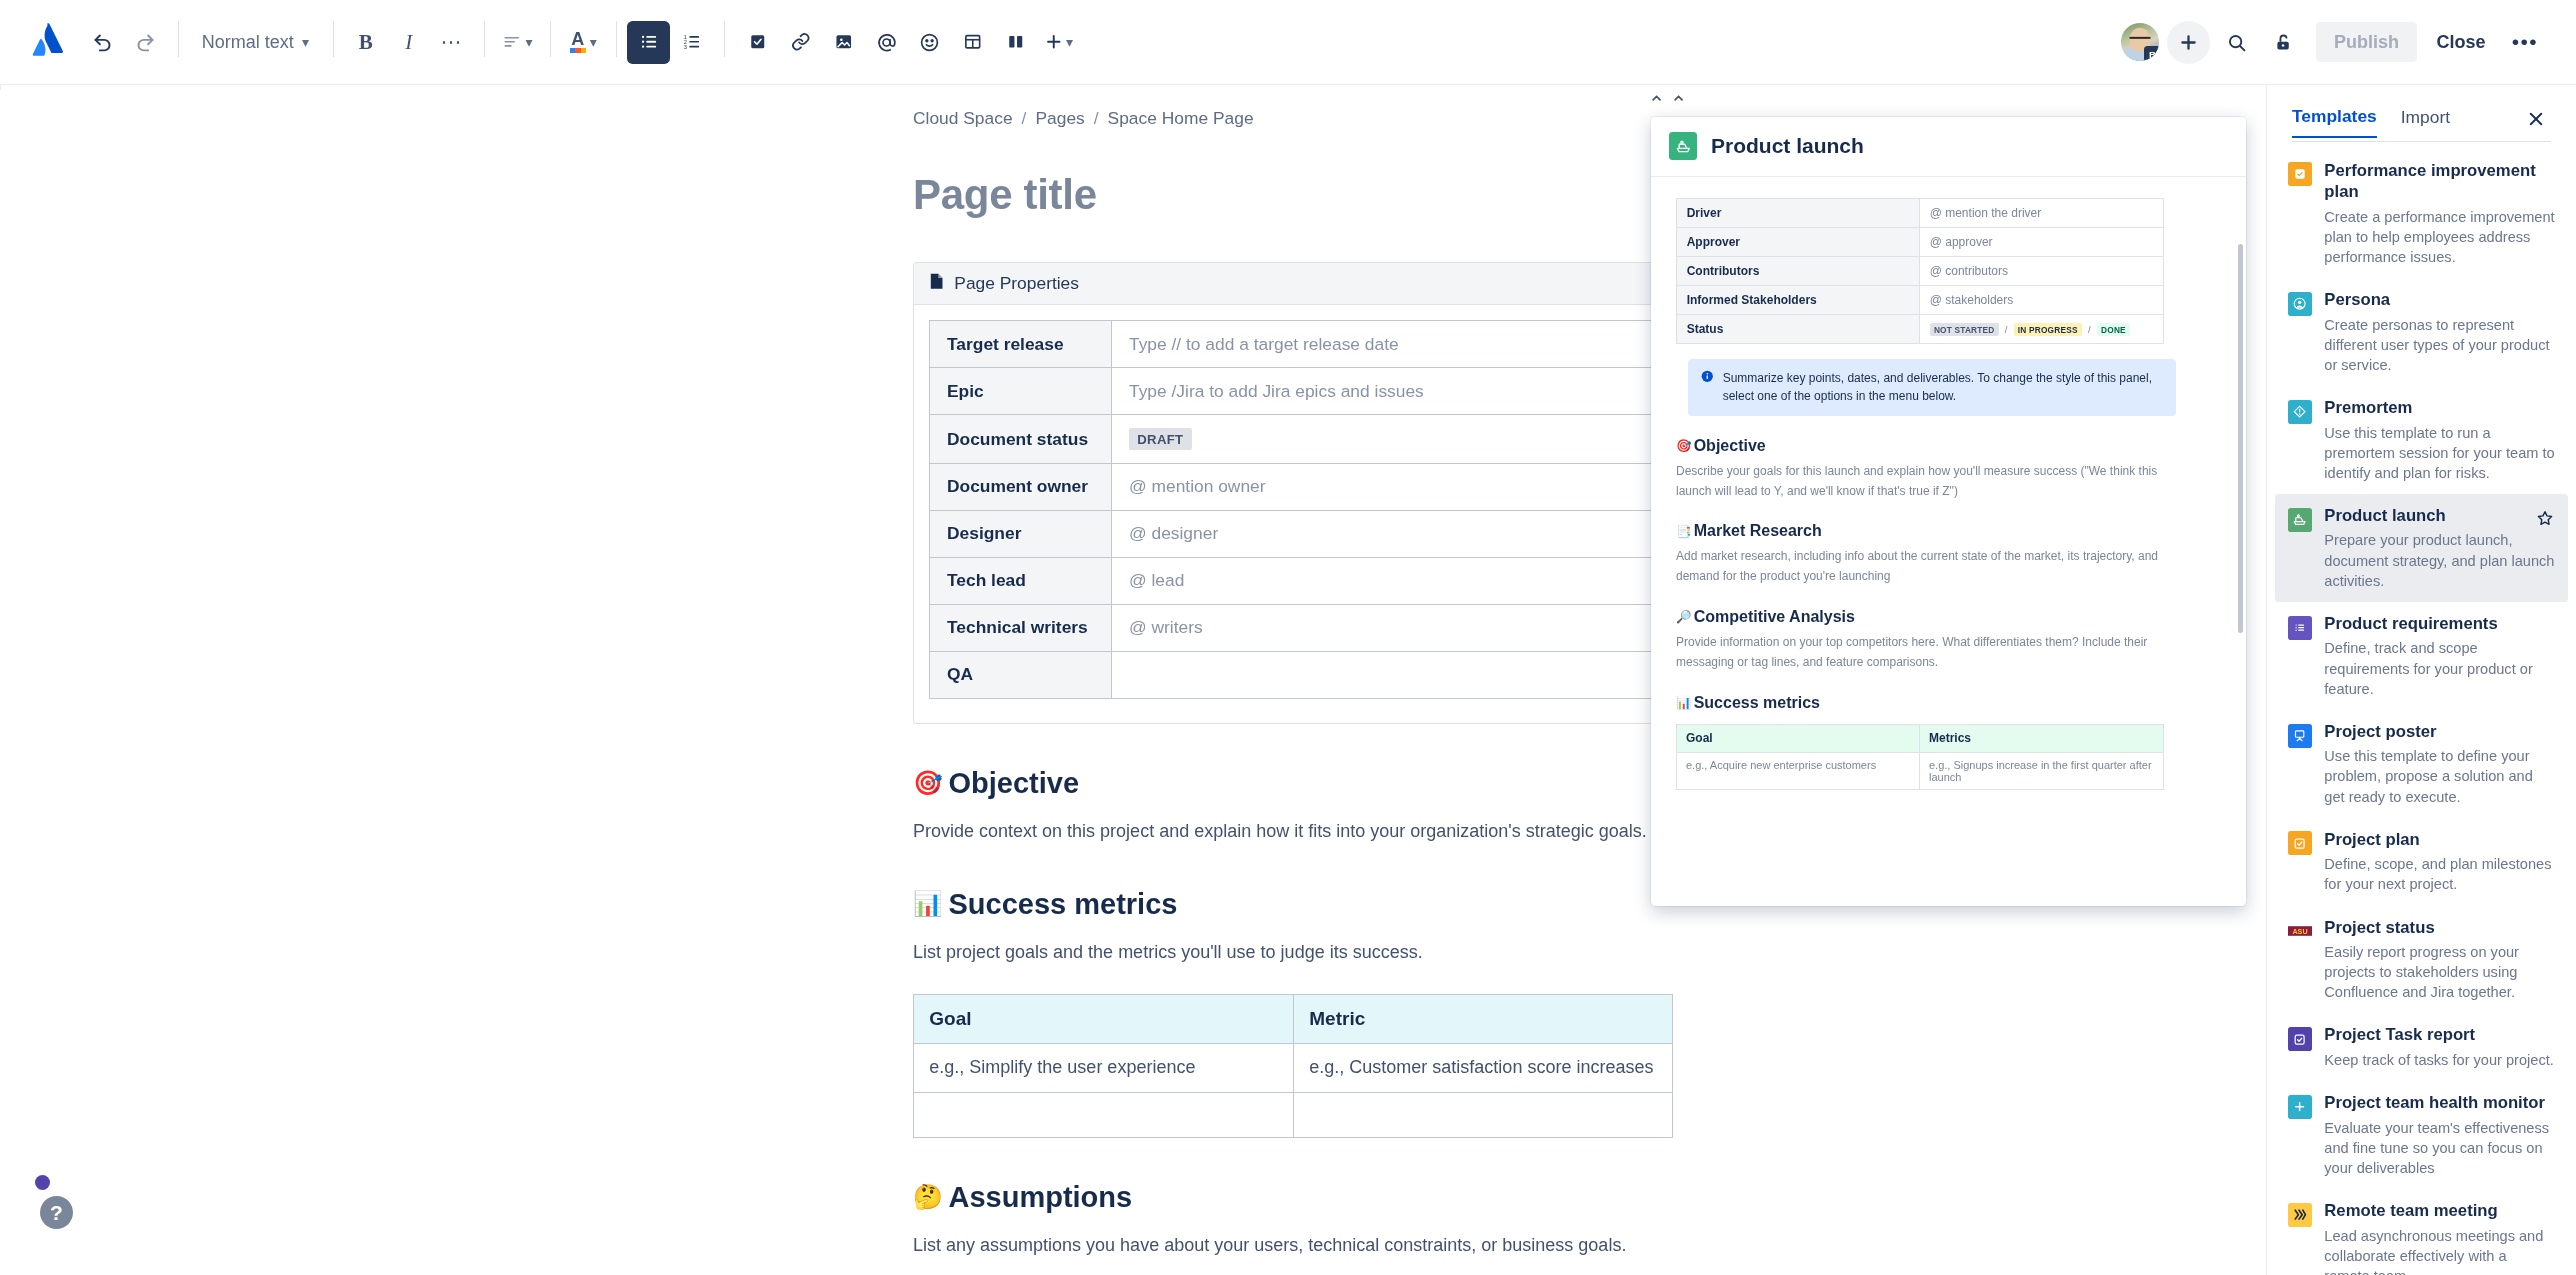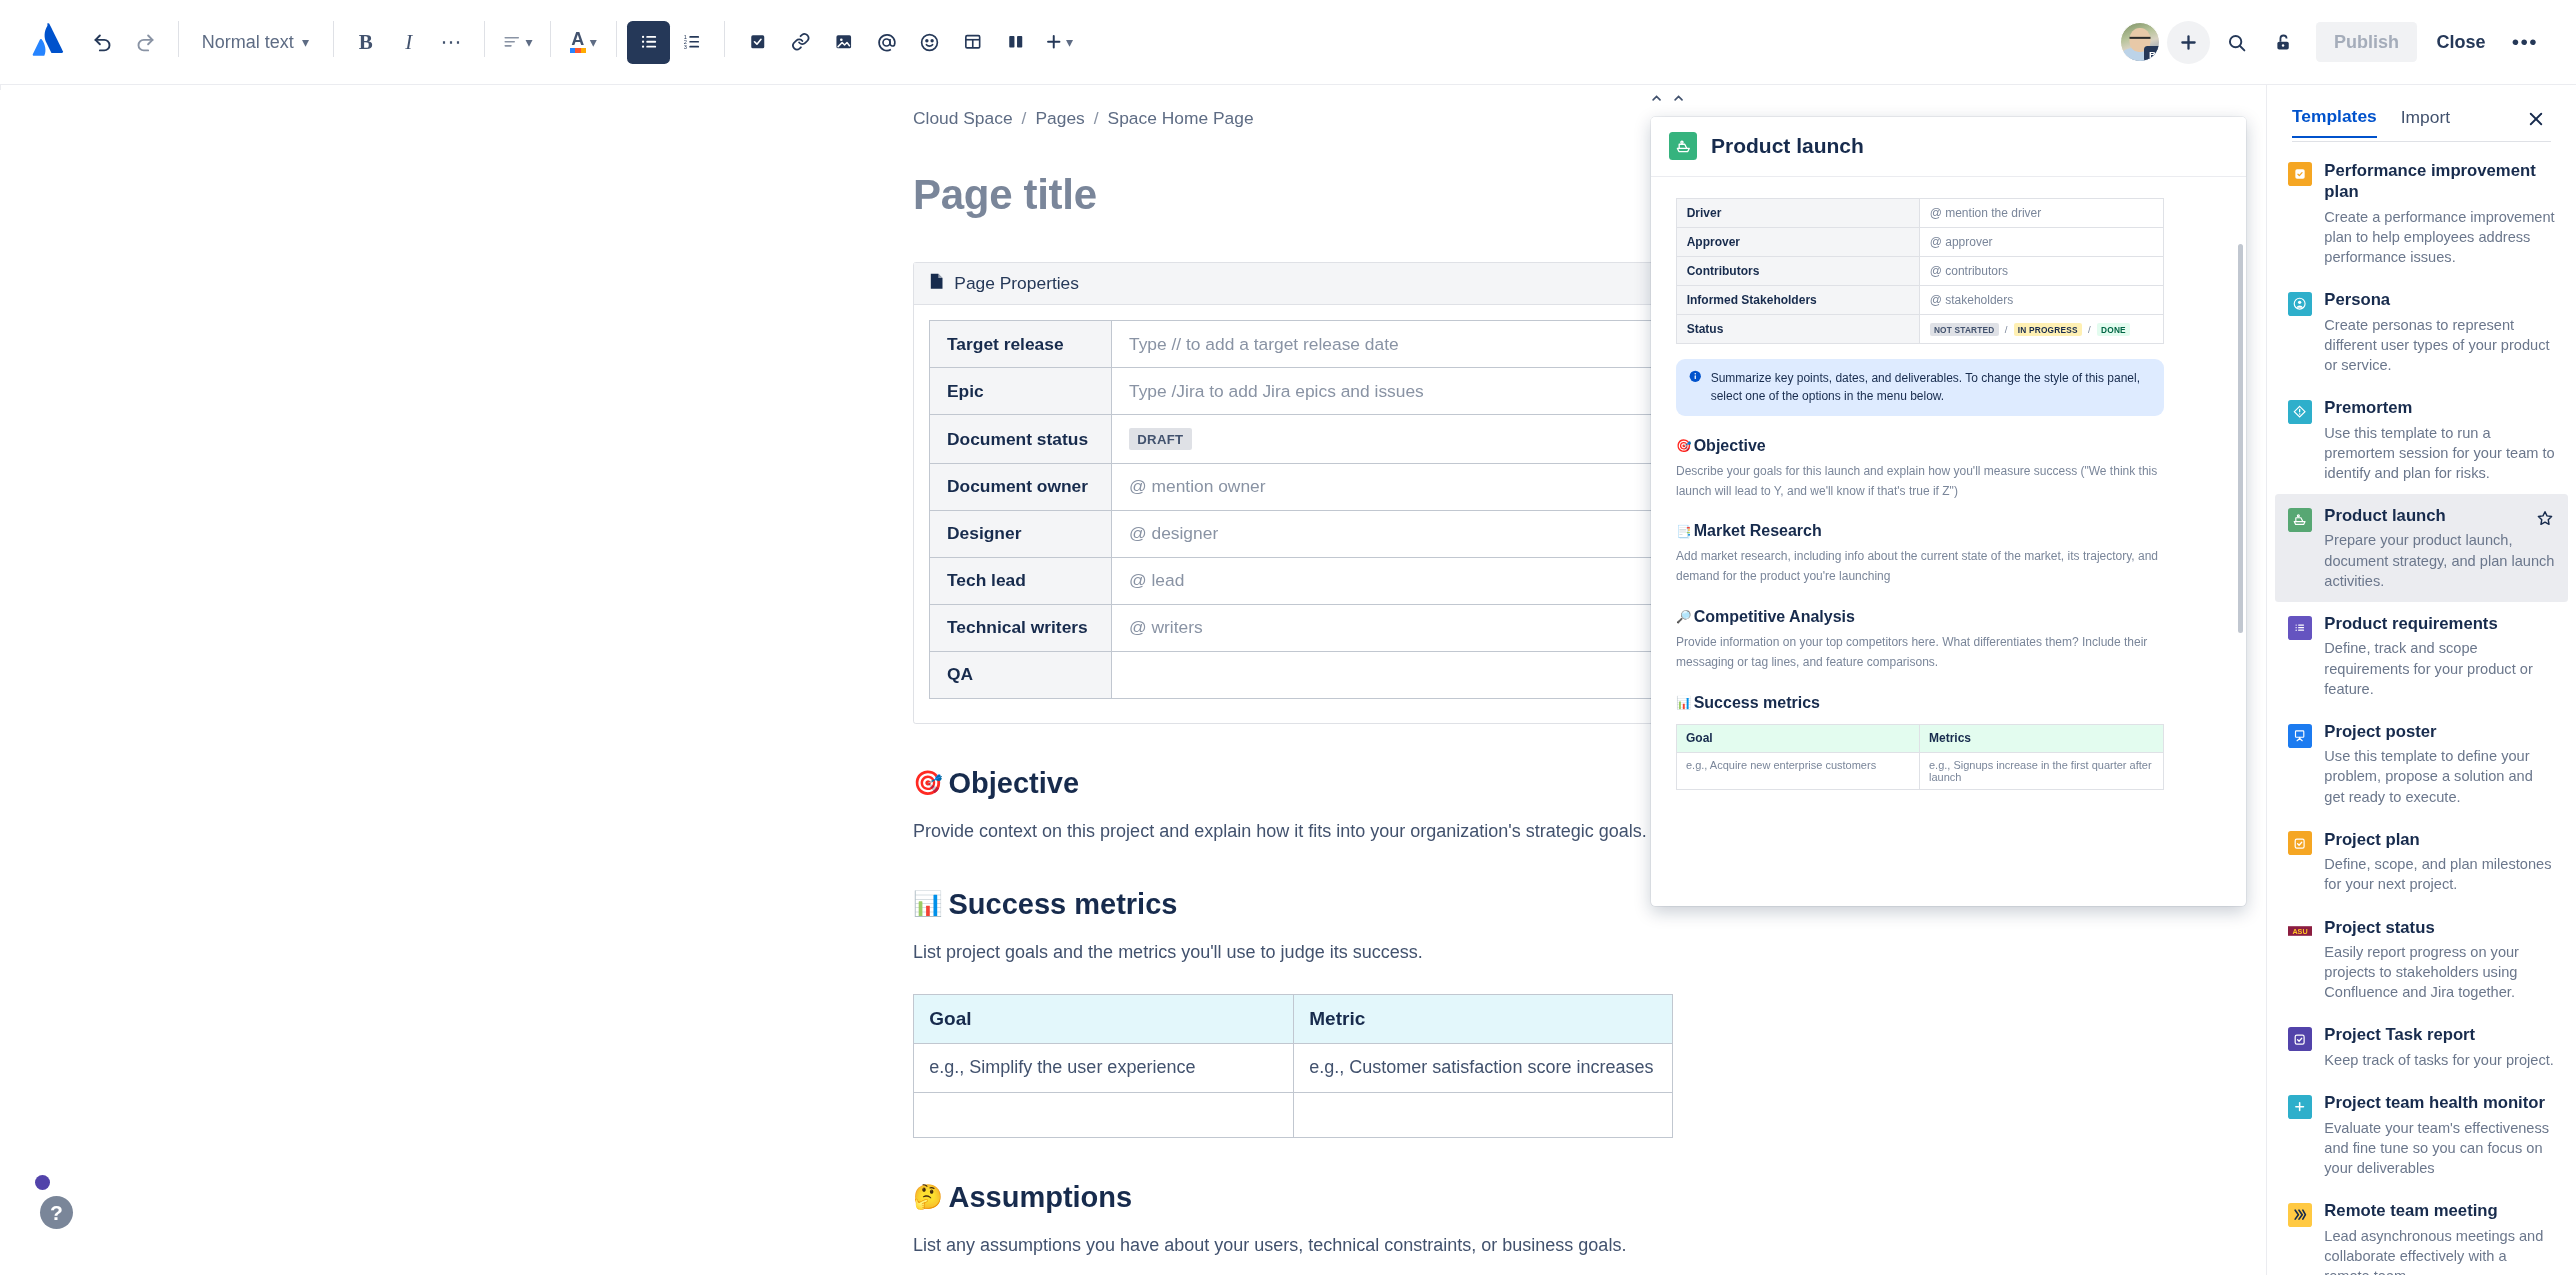--- a/index.html
+++ b/index.html
@@ -164,22 +164,22 @@
   .pv-table { border-collapse: collapse; width: 488px; border: 0.7px solid #dfe1e6; }
   .pv-table td { border: 0.7px solid #dfe1e6; padding: 7px 9.7px; font-size: 12px; height: 26.4px; }
   .pv-table td.k { background: #f4f5f7; font-weight: bold; color: #172B4D; width: 243px; }
   .pv-table td.v { color: #7A869A; }
   .mini-loz { display:inline-block; font-size: 8.3px; font-weight:bold; padding:1.4px 4.2px; border-radius:2.1px; letter-spacing:0.2px;}
   .loz-grey{ background:#dfe1e6; color:#42526E; }
   .loz-yellow{ background:#fff0b3; color:#172B4D; }
   .loz-green{ background:#e3fcef; color:#006644; }
   .loz-slash{ color:#7A869A; margin:0 2.8px; font-size:9.7px;}
   .info-panel {
-    margin-top: 15.3px; background: #deebff; border-radius: 9px;
-    padding: 9.7px 12.5px; display: flex; gap: 9.7px; width: 488px;
+    margin-top: 15.3px; background: #deebff; border-radius: 4px;
+    padding: 9.7px 12.5px; display: flex; gap: 9.7px; width: 488px; margin-left: 12px;
   }
   .info-panel .txt { font-size: 12px; color: #172B4D; line-height: 1.55; }
   .pv-h2 { font-size: 16px; font-weight: 600; color: #172B4D; margin-top: 21px; display:flex; align-items:center; gap:2.1px;}
   .pv-h2 .em { font-size: 12.5px; }
   .pv-p { font-size: 12px; color: #7A869A; margin-top: 7px; line-height: 1.65; width: 488px; }
   .pv-table2 { border-collapse: collapse; width: 488px; margin-top: 12.5px; border: 0.7px solid #dfe1e6;}
   .pv-table2 th { background:#e3fcef; border:0.7px solid #dfe1e6; text-align:left; padding:6.3px 9px; font-size:12px; color:#172B4D; height:25px;}
   .pv-table2 td { border:0.7px solid #dfe1e6; padding:6.3px 9px; font-size:11px; color:#7A869A; height:31px; vertical-align: top;}
   .pv-table2 th.w1, .pv-table2 td.w1 { width: 243px; }
   .pv-table3 { border-collapse: collapse; width: 488px; margin-top: 23px; border:0.7px solid #dfe1e6;}

